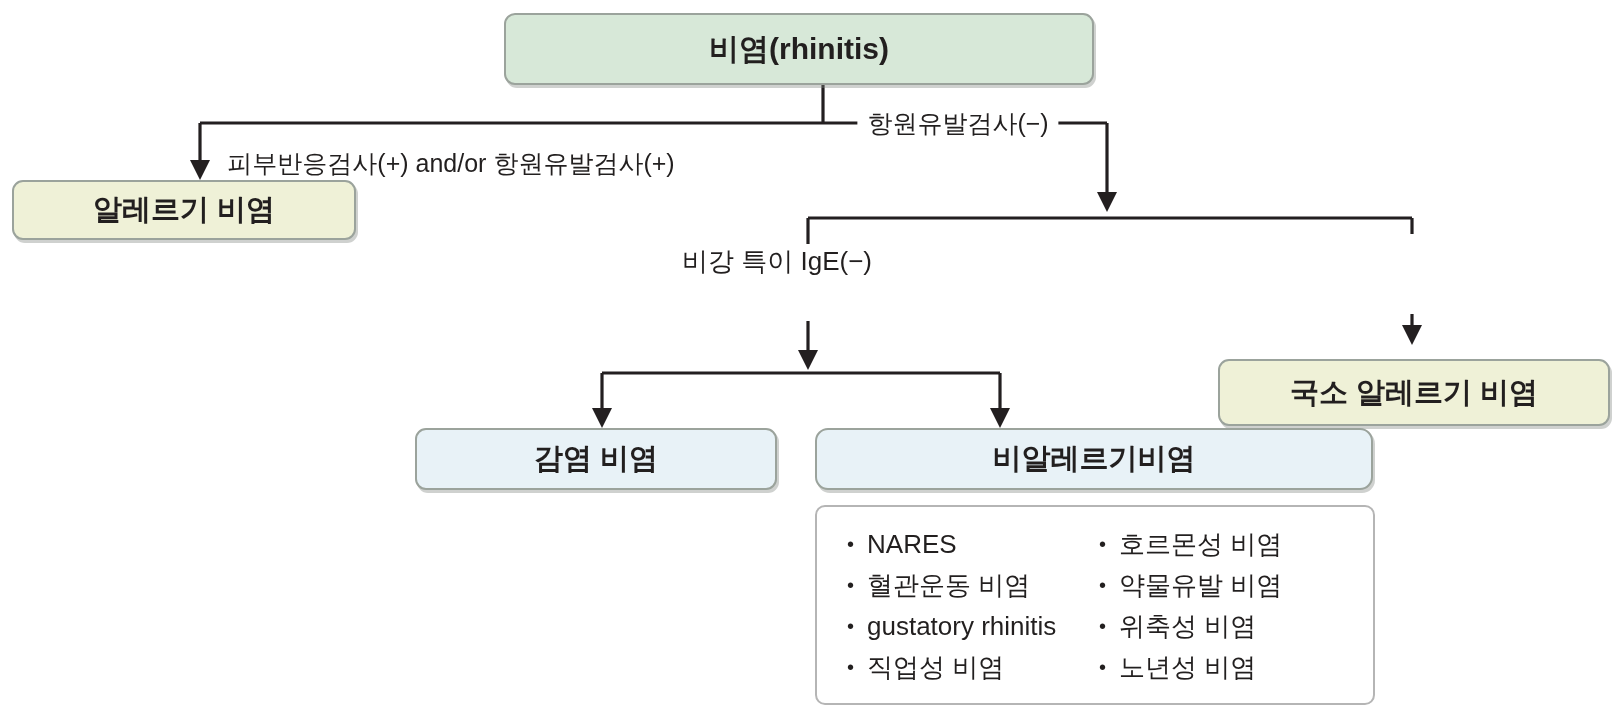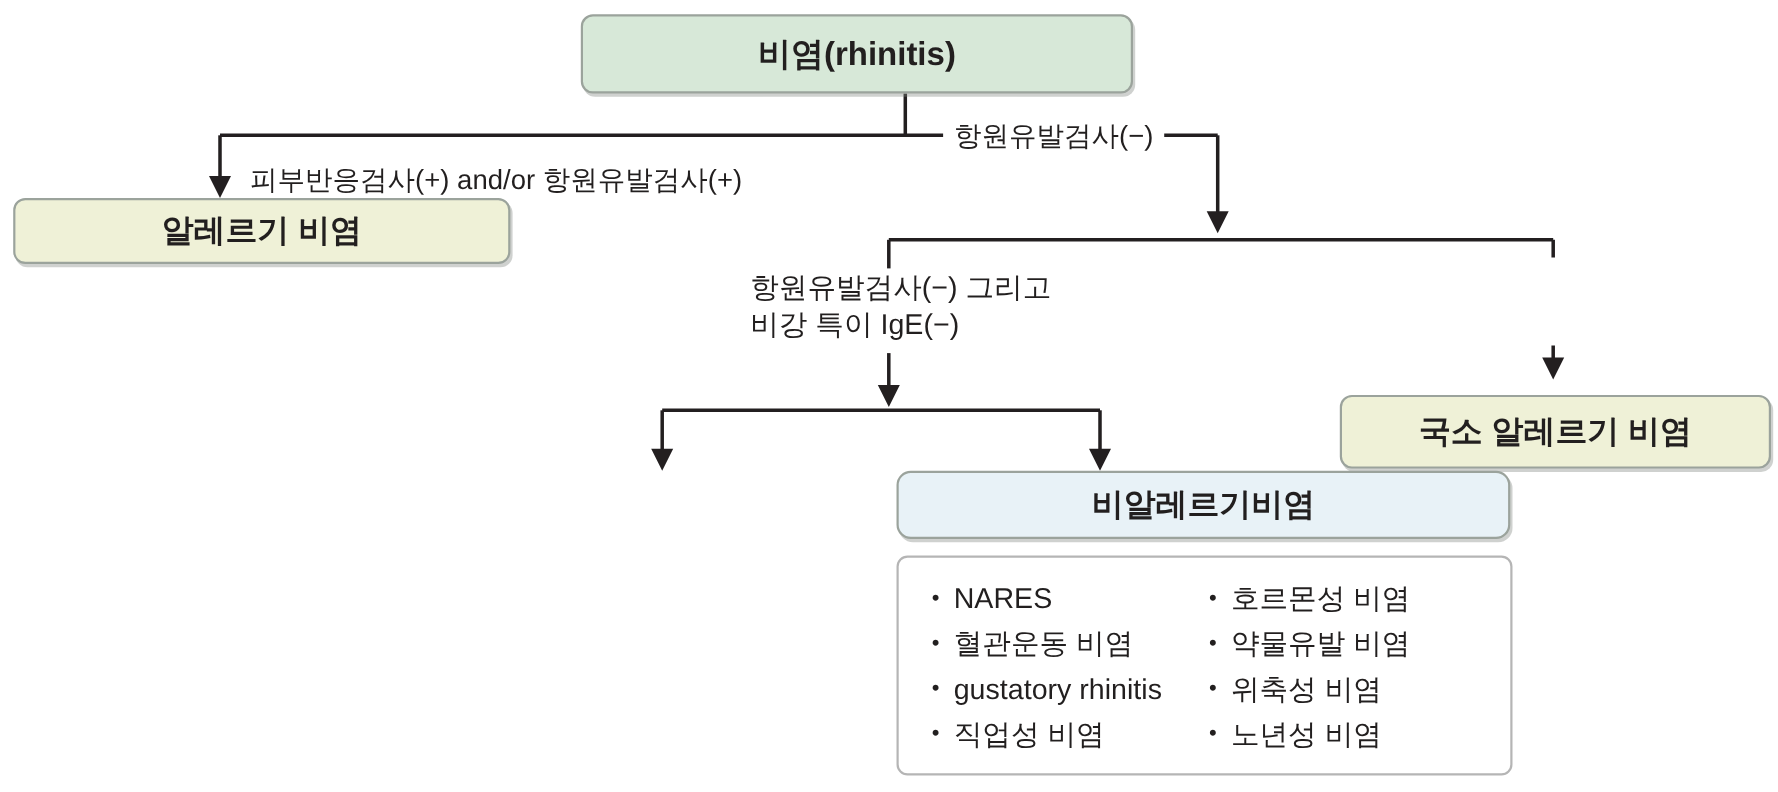--- a/index.html
+++ b/index.html
@@ -107,43 +107,45 @@
     <path d="M602 373 H1000"></path>
     <path d="M602 373 V409"></path>
     <polygon points="592,408 612,408 602,428"></polygon>
     <path d="M1000 373 V409"></path>
     <polygon points="990,408 1010,408 1000,428"></polygon>
 
     <path d="M1412 314 V326"></path>
     <polygon points="1402,325 1422,325 1412,345"></polygon>
   </svg>
 
-  <div class="node green" style="left:528px; top:13px; width:502px; height:72px;">
+  <div class="node green" style="left:504px; top:13px; width:590px; height:72px;">
     <span>비염(rhinitis)</span>
   </div>
 
   <div class="line-label" style="left:451px; top:123px;margin-top:40px;">피부반응검사(+) and/or 항원유발검사(+)</div>
   <div class="line-label" style="left:958px; top:123px;">항원유발검사(−)</div>
 
-  <div class="node yellow" style="left:12px; top:180px; width:452px; height:60px;">
+  <div class="node yellow" style="left:12px; top:180px; width:344px; height:60px;">
     <span>알레르기 비염</span>
   </div>
 
   <div class="cond" style="left:682px; top:244px;">
-    <div>항원유발검사(−) 그리고</div>
     <div>비강 특이 IgE(−)</div>
   </div>
 
   <div class="cond center" style="left:1410px; top:236px;">
   </div>
 
   <div class="node yellow" style="left:1218px; top:359px; width:392px; height:67px;">
     <span>국소 알레르기 비염</span>
   </div>
 
+  <div class="node blue" style="left:415px; top:428px; width:362px; height:62px;">
+    <span>감염 비염</span>
+  </div>
 
   <div class="node blue" style="left:815px; top:428px; width:558px; height:62px;border-radius:13px;">
     <span>비알레르기비염</span>
   </div>
 
   <div class="listbox">
     <ul class="col-left">
       <li>
         <span class="bullet">•</span>
         <span>NARES</span>

